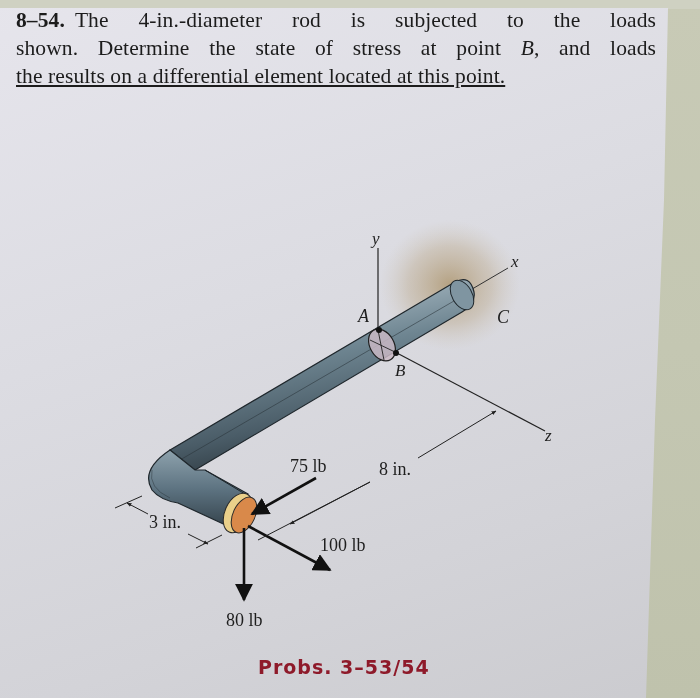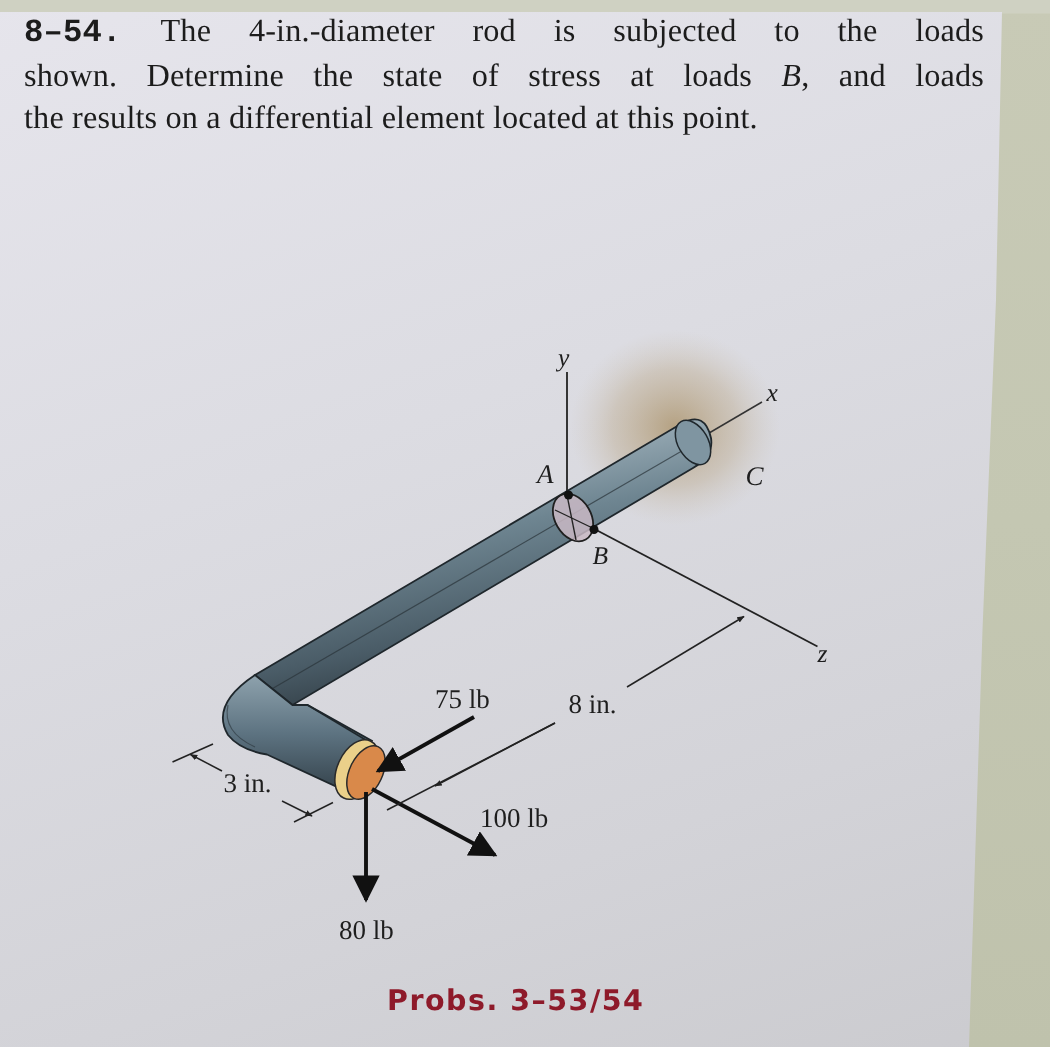--- a/index.html
+++ b/index.html
@@ -21,41 +21,41 @@
       position: absolute; left: 0; top: 0; width: 700px; height: 9px;
       background: #cfd1c2;
     }
     .problem-text {
       position: absolute; left: 16px; top: 6px; width: 640px;
       font-size: 21.5px; line-height: 28px; color: #1c1c1c;
       text-align: justify; text-align-last: justify;
       letter-spacing: 0.1px;
     }
     .problem-text .line { display: block; white-space: nowrap; text-align-last: justify; }
-    .problem-num { font-weight: bold; margin-right: 26px; font-family: Liberation Mono, monospace; }
+    .problem-num { font-weight: bold; margin-right: 10px; }
     .problem-text i { font-style: italic; }
     svg.figure { position: absolute; left: 0; top: 0; }
     .lbl { font-family: "Liberation Serif", "DejaVu Serif", serif; fill: #1e1e1e; }
     .caption {
       position: absolute; left: 258px; top: 656px;
       font-family: "DejaVu Sans", sans-serif; font-weight: bold;
       font-size: 19px; color: #8e1a2a; letter-spacing: 1px;
     }
   </style>
 </head>
 <body>
 
 <div class="backdrop"></div>
 <div class="top-strip"></div>
 <div class="paper"></div>
 
 <div class="problem-text">
   <span class="line"><span class="problem-num">8–54.</span><span>The 4-in.-diameter rod is subjected to the loads</span></span>
-  <span class="line"><span>shown. Determine the state of stress at loads </span><i>B</i><span>, and loads</span></span>
-  <span class="line" style="text-align-last:left;"><span>the results on a differential element located at this point.</span></span>
+  <span class="line"><span>shown. Determine the state of stress at point </span><i>B</i><span>, and loads</span></span>
+  <span class="line" style="text-align-last:left;text-decoration:underline;"><span>the results on a differential element located at this point.</span></span>
 </div>
 
 <svg class="figure" width="700" height="698" viewBox="0 0 700 698">
   <defs>
     <linearGradient id="rodGrad" x1="0" y1="0" x2="0.35" y2="1">
       <stop offset="0" stop-color="#3d4b55"></stop>
       <stop offset="0.25" stop-color="#9fb1bb"></stop>
       <stop offset="0.5" stop-color="#6e8591"></stop>
       <stop offset="0.8" stop-color="#4a5c67"></stop>
       <stop offset="1" stop-color="#2e3940"></stop>

